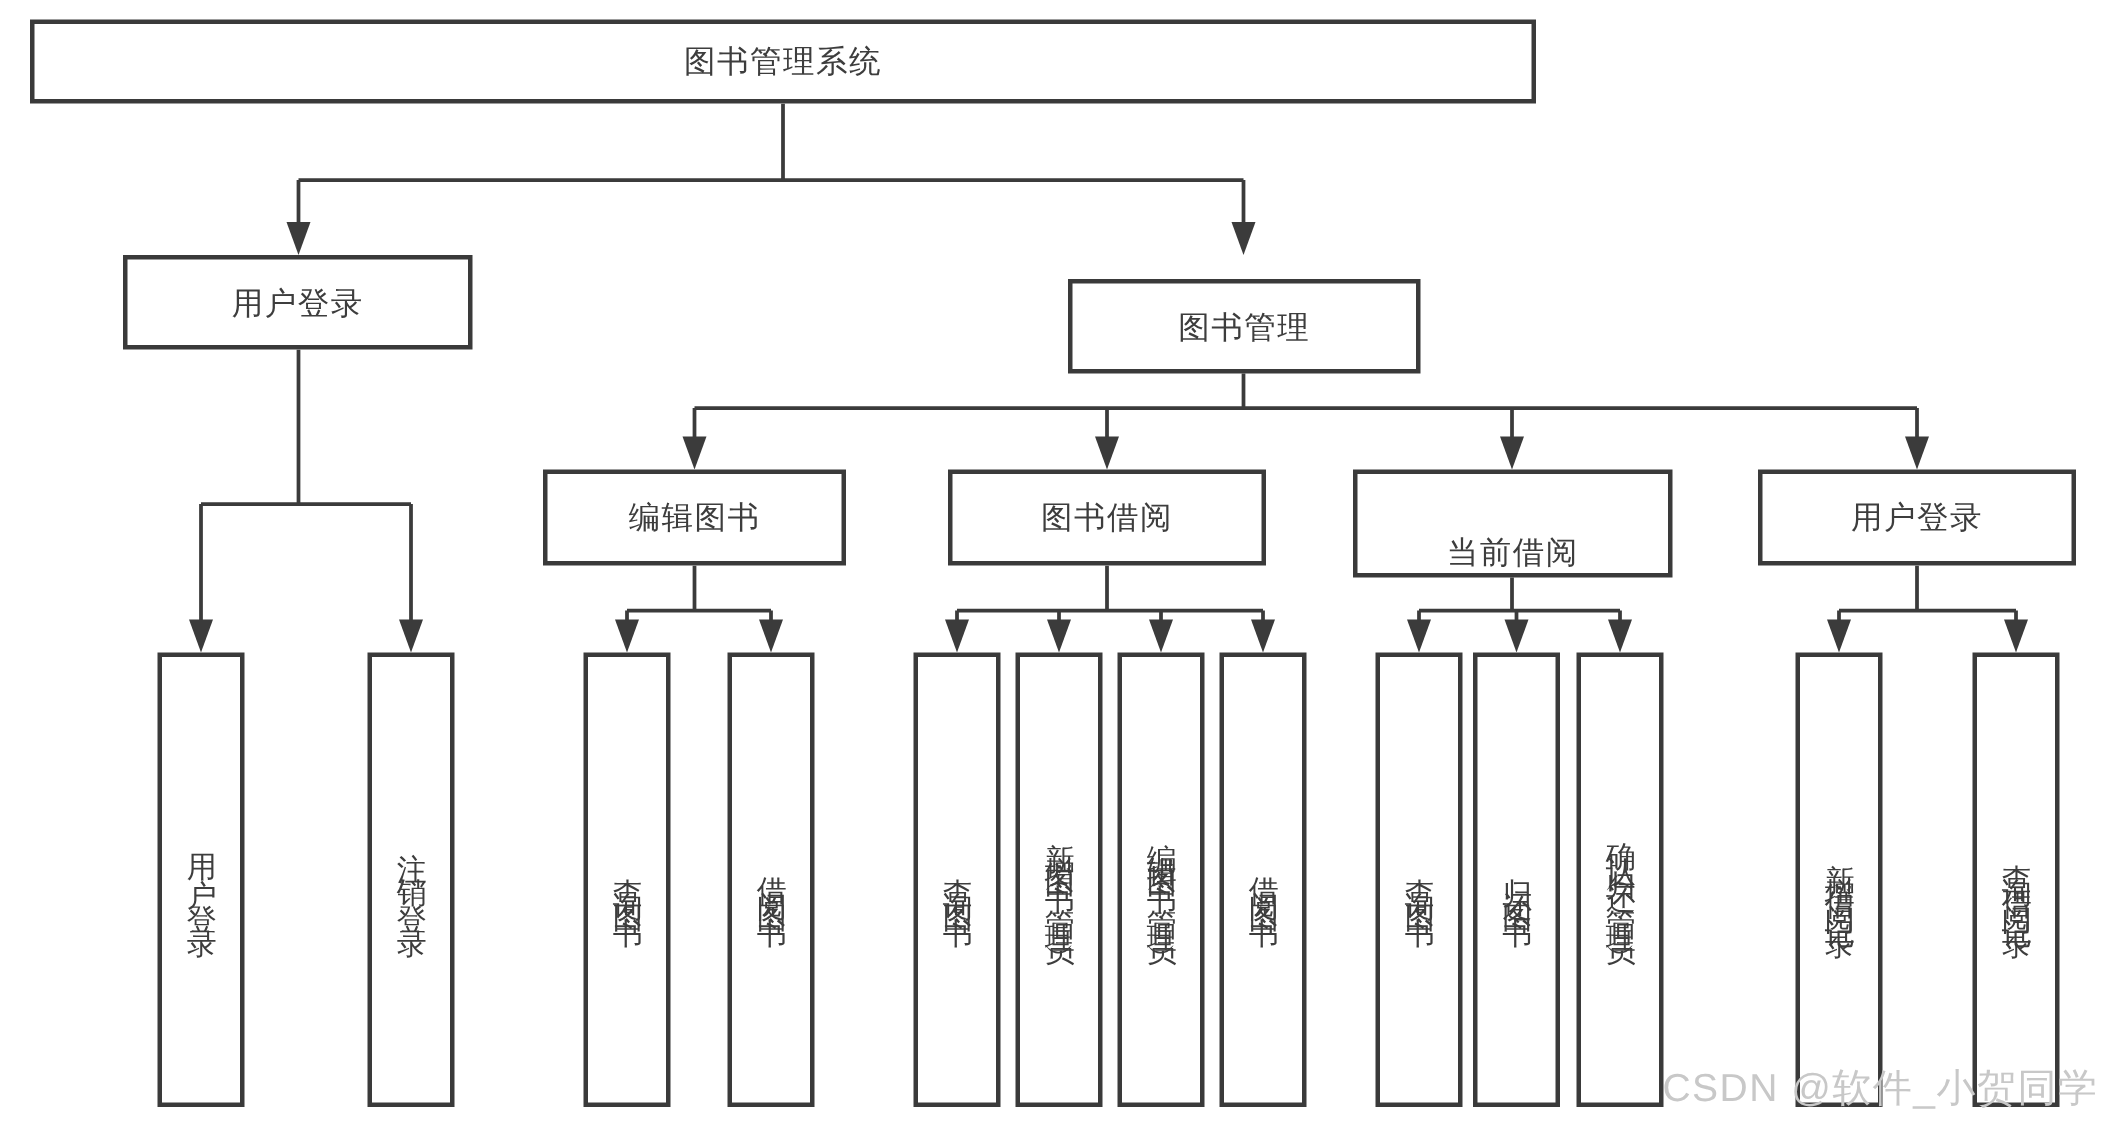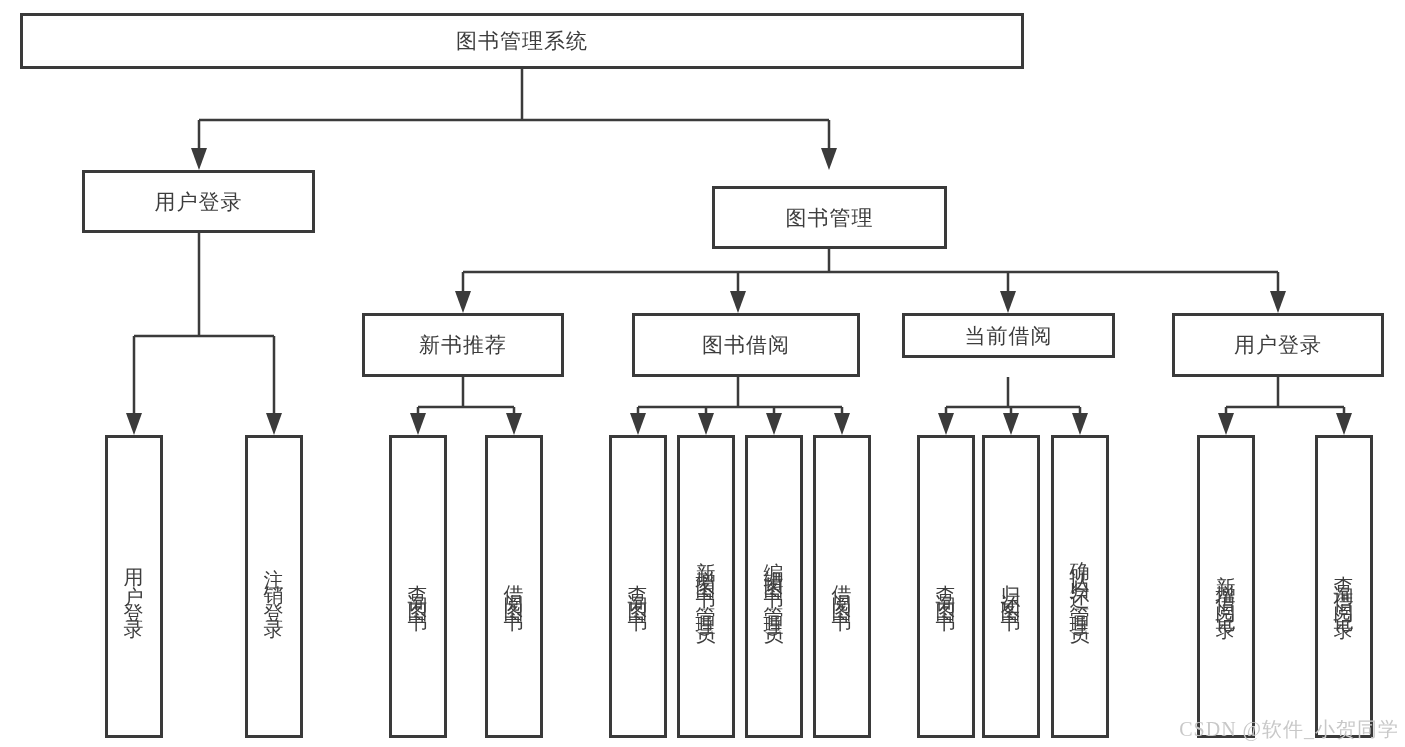--- a/index.html
+++ b/index.html
@@ -28,22 +28,22 @@
     font-size: 21px;
     letter-spacing: 1px;
   }
   
   .n-root          { left: 20px;   top: 13px;  width: 1004px; height: 56px; }
   
   .n-user-login    { left: 82px;   top: 170px; width: 233px;  height: 63px; }
   .n-book-mgmt     { left: 712px;  top: 186px; width: 235px;  height: 63px; }
   
   .n-new-book-rec  { left: 362px;  top: 313px; width: 202px;  height: 64px; }
-  .n-book-borrow   { left: 632px;  top: 313px; width: 228px;  height: 64px; }
-  .n-cur-borrow    { left: 902px;  top: 313px; width: 213px;  height: 45px; }
+  .n-book-borrow   { left: 632px;  top: 313px; width: 212px;  height: 64px; }
+  .n-cur-borrow    { left: 902px;  top: 313px; width: 213px;  height: 72px; align-items: flex-end; }
   .n-borrow-rec    { left: 1172px; top: 313px; width: 212px;  height: 64px; }
   
   .leaf { top: 435px; width: 58px; height: 303px; }
   .vtext {
     writing-mode: vertical-lr;
     text-orientation: upright;
     font-size: 20px;
     letter-spacing: 9px;
     color: #3d3d3d;
     line-height: 1;
@@ -52,25 +52,24 @@
   .vtext.sp-wide { letter-spacing: 17px; }
   .l-a1 { left: 105px; }  .l-a2 { left: 245px; }
   .l-b1 { left: 389px; }  .l-b2 { left: 485px; }
   .l-c1 { left: 609px; }  .l-c2 { left: 677px; }  .l-c3 { left: 745px; }  .l-c4 { left: 813px; }
   .l-d1 { left: 917px; }  .l-d2 { left: 982px; }  .l-d3 { left: 1051px; }
   .l-e1 { left: 1197px; } .l-e2 { left: 1315px; }
   .watermark {
     position: absolute;
     right: 6px;
     bottom: 4px;
-    font-size: 20px;
+    font-size: 26px;
     color: #c8c8c8;
     letter-spacing: 1px;
     pointer-events: none;
-    font-family: Liberation Serif, serif;
   }
   line, path { stroke: #3b3b3b; stroke-width: 2.5; fill: none; }
   polygon { fill: #3b3b3b; stroke: none; }
 </style>
 </head>
 <body>
 
 <div class="canvas">
 
   <svg class="connectors" viewBox="0 0 1405 747" xmlns="http://www.w3.org/2000/svg">
@@ -114,21 +113,21 @@
   </div>
 
   <div class="box n-user-login">
     <span>用户登录</span>
   </div>
   <div class="box n-book-mgmt">
     <span>图书管理</span>
   </div>
 
   <div class="box n-new-book-rec">
-    <span>新书推荐</span>
+    <span>编辑图书</span>
   </div>
   <div class="box n-book-borrow">
     <span>图书借阅</span>
   </div>
   <div class="box n-cur-borrow">
     <span>当前借阅</span>
   </div>
   <div class="box n-borrow-rec">
     <span>用户登录</span>
   </div>

